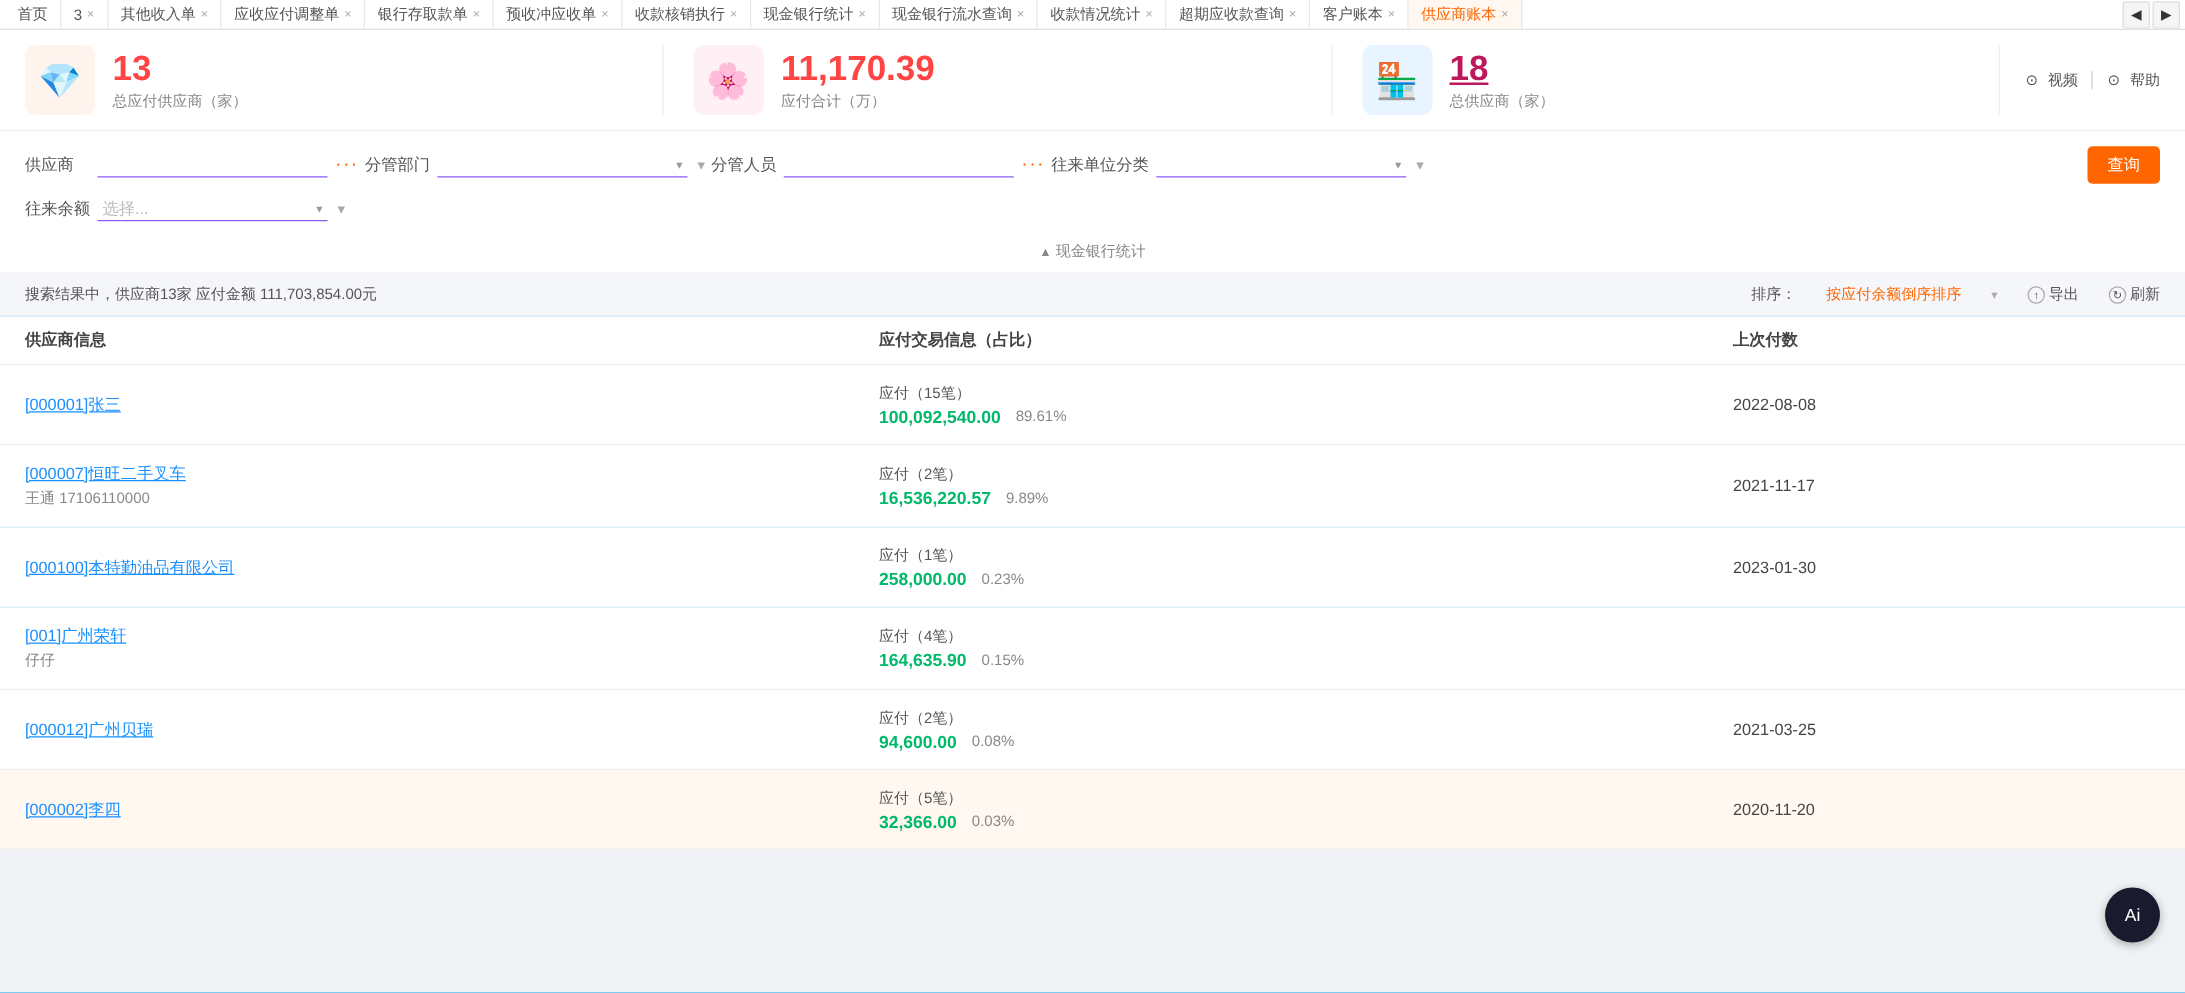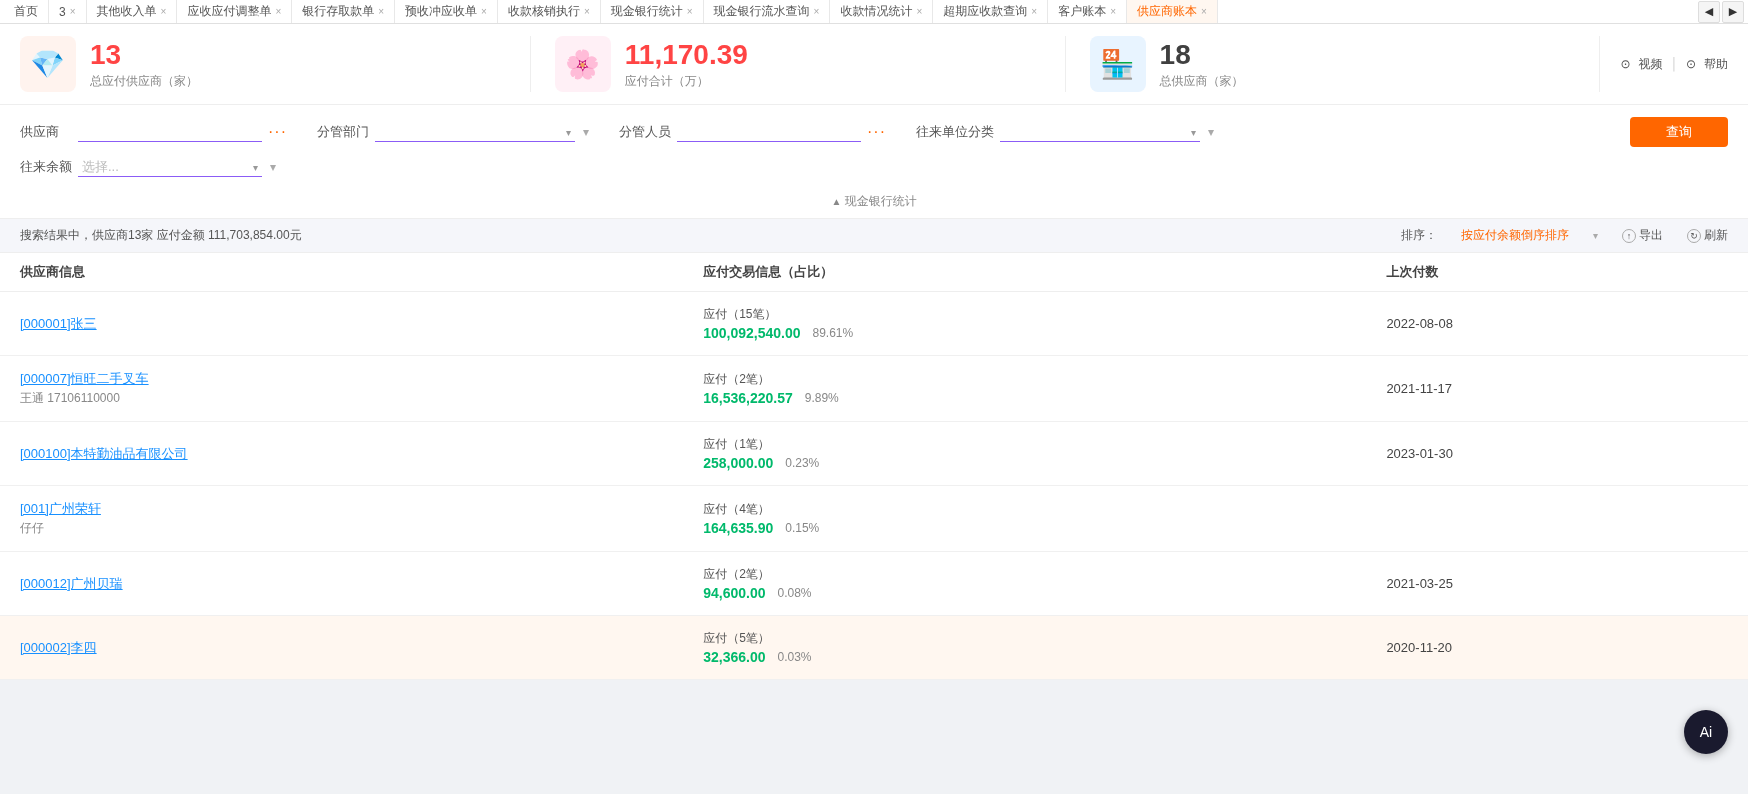--- a/index.html
+++ b/index.html
@@ -107,21 +107,21 @@
 
     
     .filter-bar {
       background: #fff;
       padding: 12px 20px 0 20px;
       border-bottom: 1px solid #eee;
     }
     .filter-row {
       display: flex;
       align-items: center;
-      gap: 30px;
+      gap: 5px;
       margin-bottom: 10px;
       flex-wrap: wrap;
     }
     .filter-item {
       display: flex;
       align-items: center;
       gap: 6px;
     }
     .filter-label {
       font-size: 13px;
@@ -157,21 +157,21 @@
     .dots-btn {
       color: #ff6600;
       cursor: pointer;
       font-size: 16px;
       letter-spacing: 1px;
     }
     .query-btn {
       background: #ff6600;
       color: #fff;
       border: none;
-      padding: 6px 36px;
+      padding: 6px 16px;
       border-radius: 4px;
       cursor: pointer;
       font-size: 13px;
       margin-left: auto;
     }
     .collapse-bar {
       text-align: center;
       padding: 6px 0 8px;
       cursor: pointer;
       font-size: 12px;
@@ -347,21 +347,21 @@
   <div class="summary-card">
     <div class="card-icon pink">🌸</div>
     <div class="card-text">
       <div class="big-num">11,170.39</div>
       <div class="label">应付合计（万）</div>
     </div>
   </div>
   <div class="summary-card">
     <div class="card-icon blue">🏪</div>
     <div class="card-text">
-      <div class="big-num" style="color:#404040;">18</div>
+      <div class="big-num" style="color:#be185d;text-decoration:underline;">18</div>
       <div class="label">总供应商（家）</div>
     </div>
   </div>
   <div class="top-right-links">
     <span style="font-size:12px;">⊙</span>
     <a>视频</a>
     <span class="divider-v">│</span>
     <span style="font-size:12px;">⊙</span>
     <a>帮助</a>
   </div>

